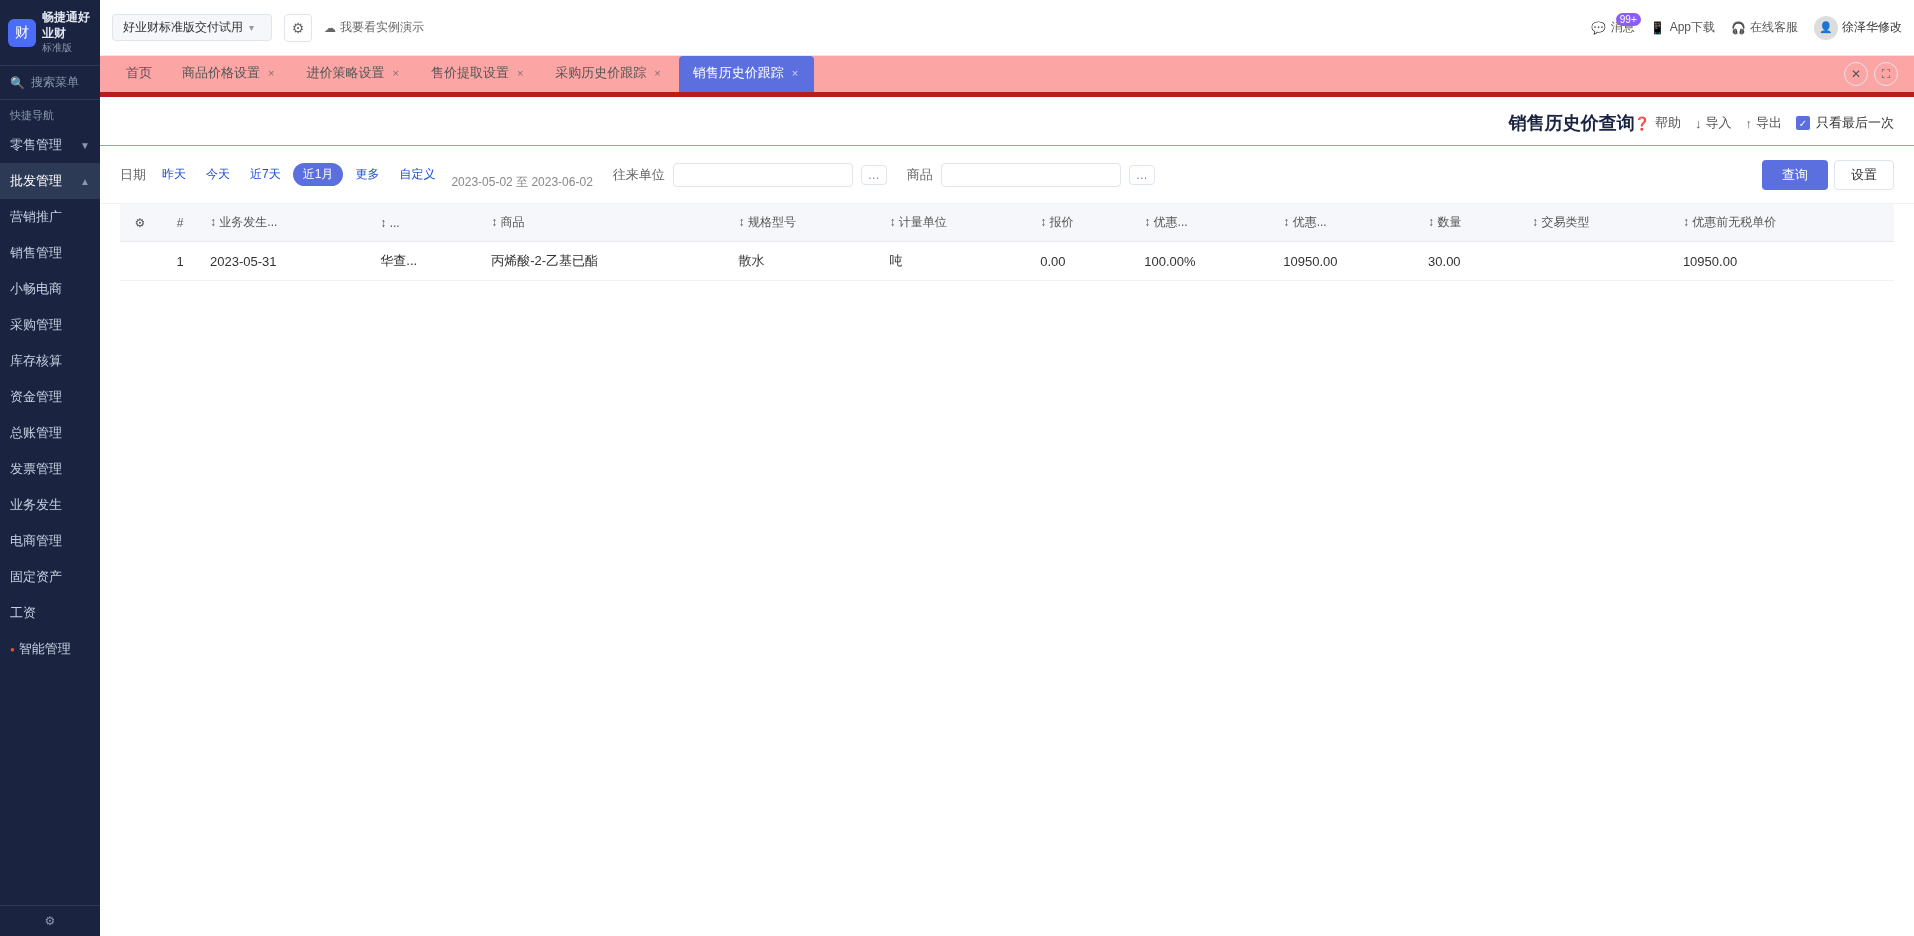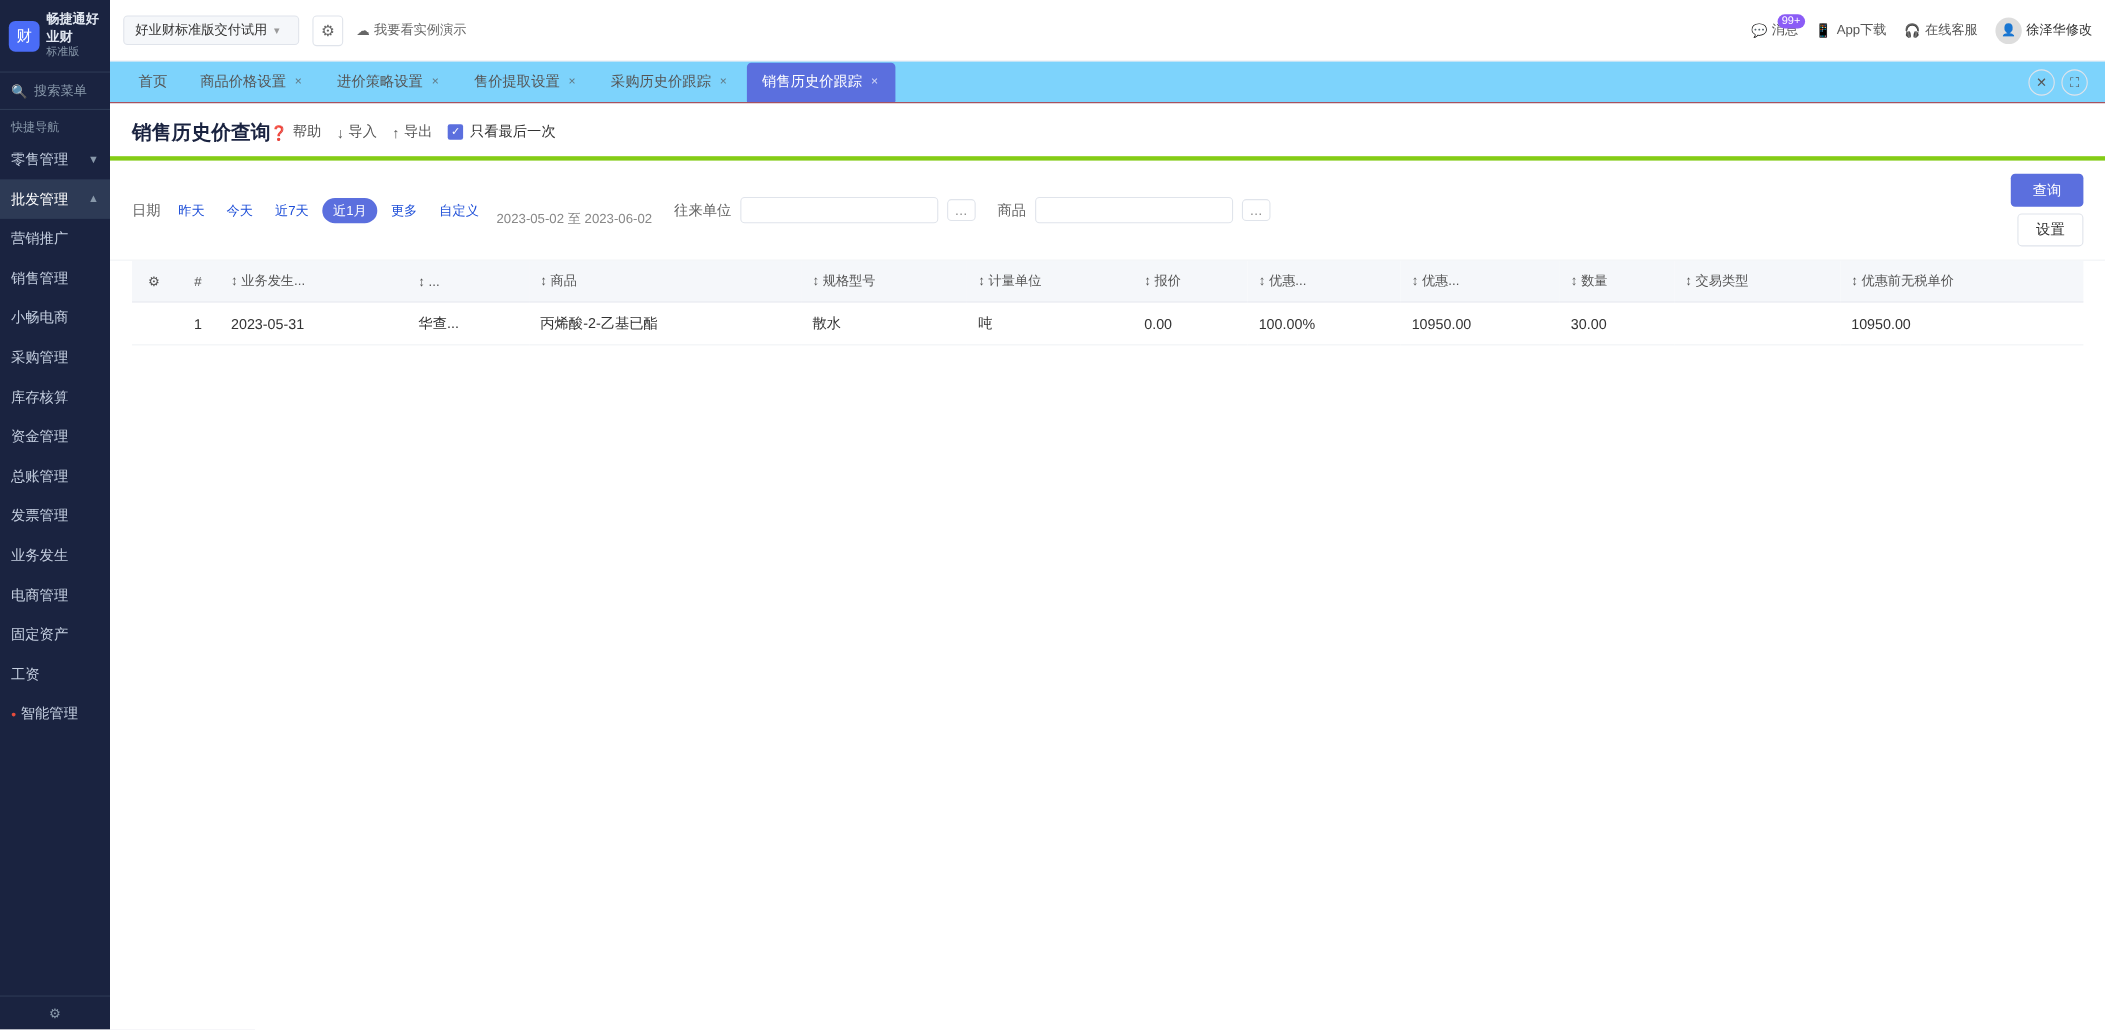--- a/index.html
+++ b/index.html
@@ -137,25 +137,25 @@
       position: absolute;
       top: -6px; right: -6px;
       min-width: 16px;
       text-align: center;
     }
     .user-name { color: #333; font-size: 12px; cursor: pointer; display: flex; align-items: center; gap: 4px; }
     .avatar-icon { width: 24px; height: 24px; background: #ddd; border-radius: 50%; display: flex; align-items: center; justify-content: center; font-size: 11px; color: #666; }
 
     
     .tabs-bar {
-      background: #7dd3fc;
+      background: #fca5a5;
       display: flex;
       align-items: center;
       padding: 0 12px;
-      border-bottom: 1px solid #b91c1c;
+      border-bottom: 5px solid #b91c1c;
       gap: 2px;
       min-height: 38px;
       overflow-x: auto;
     }
     .tab {
       display: flex; align-items: center; gap: 6px;
       padding: 8px 14px;
       font-size: 13px;
       cursor: pointer;
       color: #555;
@@ -181,23 +181,23 @@
       overflow: hidden;
       display: flex;
       flex-direction: column;
       position: relative;
     }
 
     
     .page-header {
       display: flex;
       align-items: center;
-      justify-content: flex-start;
+      justify-content: flex-end;
       padding: 14px 20px 10px;
-      border-bottom: 4px solid #84cc16;
+      border-bottom: 1px solid #84cc16;
     }
     .page-title {
       font-size: 18px;
       font-weight: bold;
       color: #1a2340;
     }
     .page-actions {
       display: flex; align-items: center; gap: 14px;
     }
     .page-action-btn {
@@ -516,21 +516,21 @@
         <input class="filter-input" type="text" placeholder="" style="">
         <span class="filter-dots">…</span>
       </div>
 
       <div class="filter-group">
         <span class="filter-label">商品</span>
         <input class="filter-input" type="text" placeholder="" style="">
         <span class="filter-dots">…</span>
       </div>
 
-      <div style="margin-left:auto;display:flex;flex-direction:column;gap:6px;align-items:flex-end;">
+      <div style="margin-left:auto;display:flex;flex-direction:row;gap:6px;align-items:flex-end;">
         <button class="query-btn">查询</button>
         <button class="settings-btn">设置</button>
       </div>
     </div>
 
     <div class="table-container">
       <table>
         <thead>
           <tr>
             <th class="col-settings">

